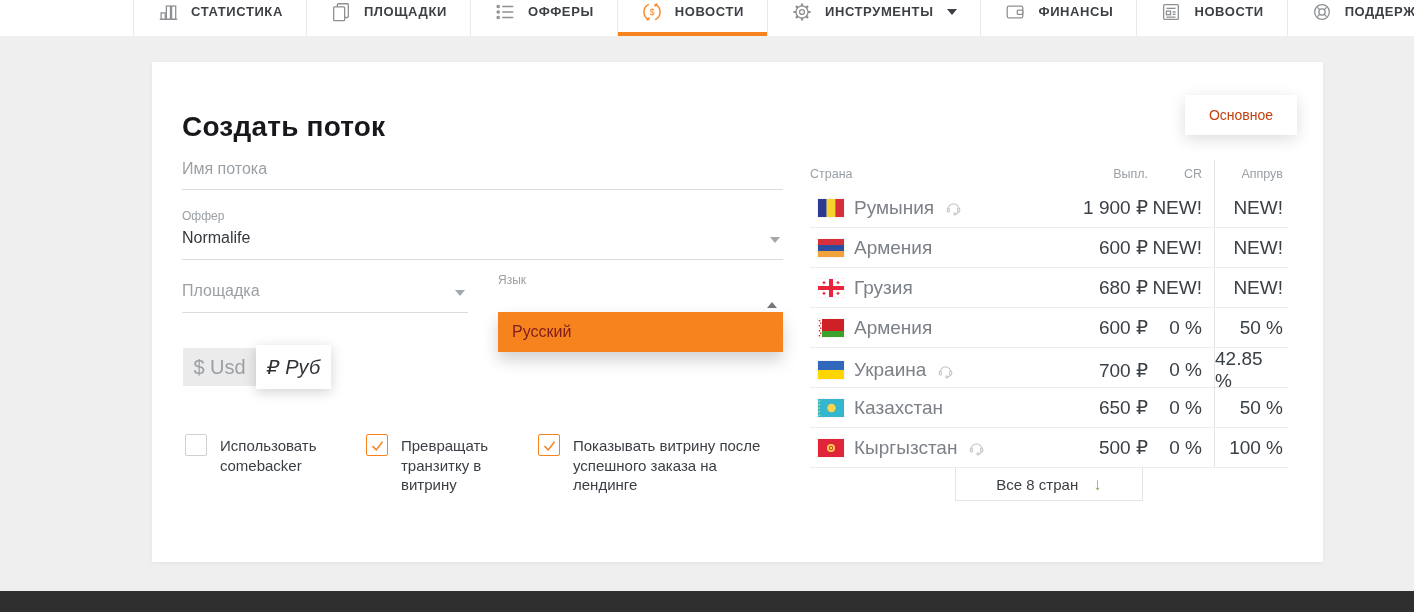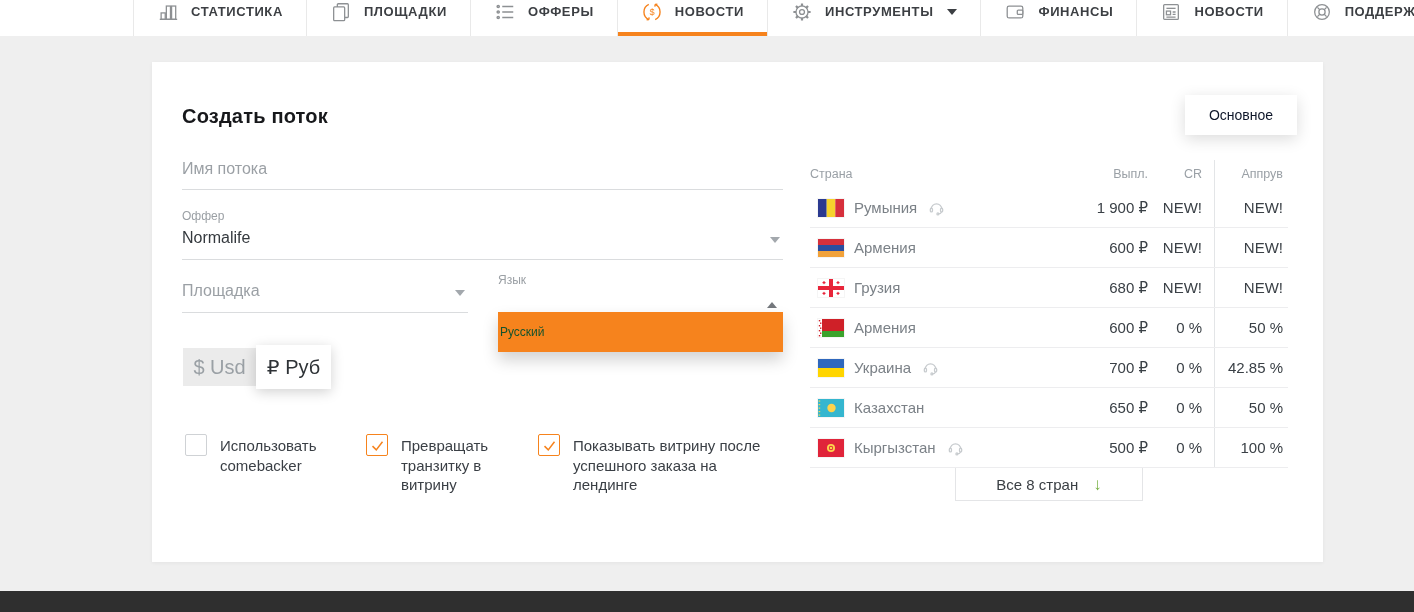--- a/index.html
+++ b/index.html
@@ -14,53 +14,53 @@
   .topnav { position:absolute; top:0; left:0; right:0; height:36px; background:#fff; display:flex; padding-left:133px; }
   .nav-item { position:relative; display:flex; align-items:flex-start; padding:0 23px; border-left:1px solid #e9e9e9; height:36px; cursor:pointer; }
   .nav-item:last-child { border-right:1px solid #e9e9e9; }
   .nav-inner { display:flex; align-items:center; gap:12px; height:23px; }
   .nav-label { font-size:13px; font-weight:600; letter-spacing:.6px; color:#3c3f43; white-space:nowrap; }
   .nav-item.active::after { content:""; position:absolute; left:0; right:0; bottom:0; height:4px; background:#f6831d; }
   .nav-icon svg { display:block; }
   .caret-dn { width:0; height:0; border-left:5px solid transparent; border-right:5px solid transparent; border-top:6px solid #3c3f43; margin-left:2px; }
   
   .card { position:absolute; left:152px; top:62px; width:1171px; height:500px; background:#fff; box-shadow:0 1px 4px rgba(0,0,0,.05); }
-  .page-title { position:absolute; left:30px; top:30px; font-size:20px; font-weight:800; color:#17181b; letter-spacing:.2px; }
-  .view-tab { position:absolute; right:26px; top:33px; width:112px; height:40px; background:#fff; box-shadow:0 4px 16px rgba(0,0,0,.14); display:flex; align-items:center; justify-content:center; font-size:14px; color:#0f172a; cursor:pointer; }
+  .page-title { position:absolute; left:30px; top:30px; font-size:28px; font-weight:800; color:#17181b; letter-spacing:.2px; }
+  .view-tab { position:absolute; right:26px; top:33px; width:112px; height:40px; background:#fff; box-shadow:0 4px 16px rgba(0,0,0,.14); display:flex; align-items:center; justify-content:center; font-size:14px; color:#c2410c; cursor:pointer; }
   
   .field { position:absolute; }
   .f-label { font-size:12px; color:#9ba0a5; }
   .name-input { width:100%; border:none; border-bottom:1px solid #dadcde; background:transparent; outline:none; font-size:16px; color:#3c4146; padding:6px 0 11px; font-family:inherit; }
   .name-input::placeholder { color:#9ba0a5; opacity:1; }
   .f-value-row { position:relative; font-size:16px; color:#34393e; padding:6px 0 12px; border-bottom:1px solid #dadcde; }
   .f-value-row.placeholder { color:#9ba0a5; }
   .tri-dn { position:absolute; right:3px; top:14px; width:0; height:0; border-left:5px solid transparent; border-right:5px solid transparent; border-top:6px solid #a3a8ad; }
   .tri-up { position:absolute; right:6px; bottom:8px; width:0; height:0; border-left:5px solid transparent; border-right:5px solid transparent; border-bottom:6px solid #74787d; }
   .lang-box { height:30px; border-bottom:1px solid #e2e4e6; position:relative; }
   .dropdown-panel { position:absolute; left:346px; top:250px; width:285px; box-shadow:0 8px 16px rgba(0,0,0,.18); z-index:5; background:#fff; }
-  .dropdown-option { height:40px; background:#f6831d; color:#14532d; font-size:12px; display:flex; align-items:center; padding-left:2px; cursor:pointer; }
+  .dropdown-option { height:40px; background:#f6831d; color:#7f1d1d; font-size:16px; display:flex; align-items:center; padding-left:14px; cursor:pointer; }
   
   .currency-toggle { position:absolute; left:31px; top:283px; display:flex; align-items:center; height:44px; }
   .seg { display:flex; align-items:center; justify-content:center; font-size:20px; cursor:pointer; }
   .seg-usd { width:73px; height:38px; background:#ebebeb; color:#9aa0a5; }
-  .seg-rub { width:75px; height:44px; background:#fff; color:#2e3236; box-shadow:0 3px 12px rgba(0,0,0,.18); }
+  .seg-rub { width:75px; height:44px; background:#fff; color:#2e3236; box-shadow:0 3px 12px rgba(0,0,0,.18);font-style:italic; }
   
   .checkbox-row { position:absolute; left:33px; top:372px; display:flex; }
   .cb { display:flex; gap:13px; cursor:pointer; }
   .cb1 { width:181px; } .cb2 { width:172px; } .cb3 { width:232px; }
   .cb-box { width:22px; height:22px; border:1px solid #cfd2d5; border-radius:2px; background:#fff; flex:none; display:flex; align-items:center; justify-content:center; }
   .cb.checked .cb-box { border-color:#f6831d; }
   .cb-label { font-size:15px; color:#3a3f45; line-height:19.5px; padding-top:2px; }
   
   .countries { position:absolute; left:658px; top:98px; width:478px; }
   .c-header { display:grid; grid-template-columns:1fr 110px 54px 74px; height:28px; font-size:12.5px; color:#9aa0a6; }
   .c-header > div { display:flex; align-items:center; }
   .ch-pay,.ch-cr { justify-content:flex-end; padding-right:12px; }
   .ch-appr { justify-content:flex-end; padding-right:5px; border-left:1px solid #e3e5e7; }
-  .c-row { display:grid; grid-template-columns:44px 1fr 110px 54px 74px; height:40px; border-bottom:1px solid #ededef; font-size:15px; }
+  .c-row { display:grid; grid-template-columns:44px 1fr 110px 54px 74px; height:40px; border-bottom:1px solid #ededef; font-size:19px; }
   .c-row > div { display:flex; align-items:center; }
   .c-flag { padding-left:8px; }
   .c-flag svg { display:block; box-shadow:0 0 0 1px rgba(0,0,0,.04); }
   .c-name { color:#7b8187; gap:11px; }
   .c-pay,.c-cr { justify-content:flex-end; padding-right:12px; color:#3a4046; }
   .c-appr { justify-content:flex-end; padding-right:5px; color:#3a4046; border-left:1px solid #e3e5e7; }
   .c-footer { display:flex; justify-content:center; }
   .all-countries { width:188px; height:33px; border:1px solid #e4e5e7; border-top:none; background:#fff; display:flex; align-items:center; justify-content:center; gap:15px; font-size:15px; color:#3a3f44; cursor:pointer; }
   .arrow-green { color:#76b043; font-size:17px; line-height:1; }
   .headset { display:flex; }

